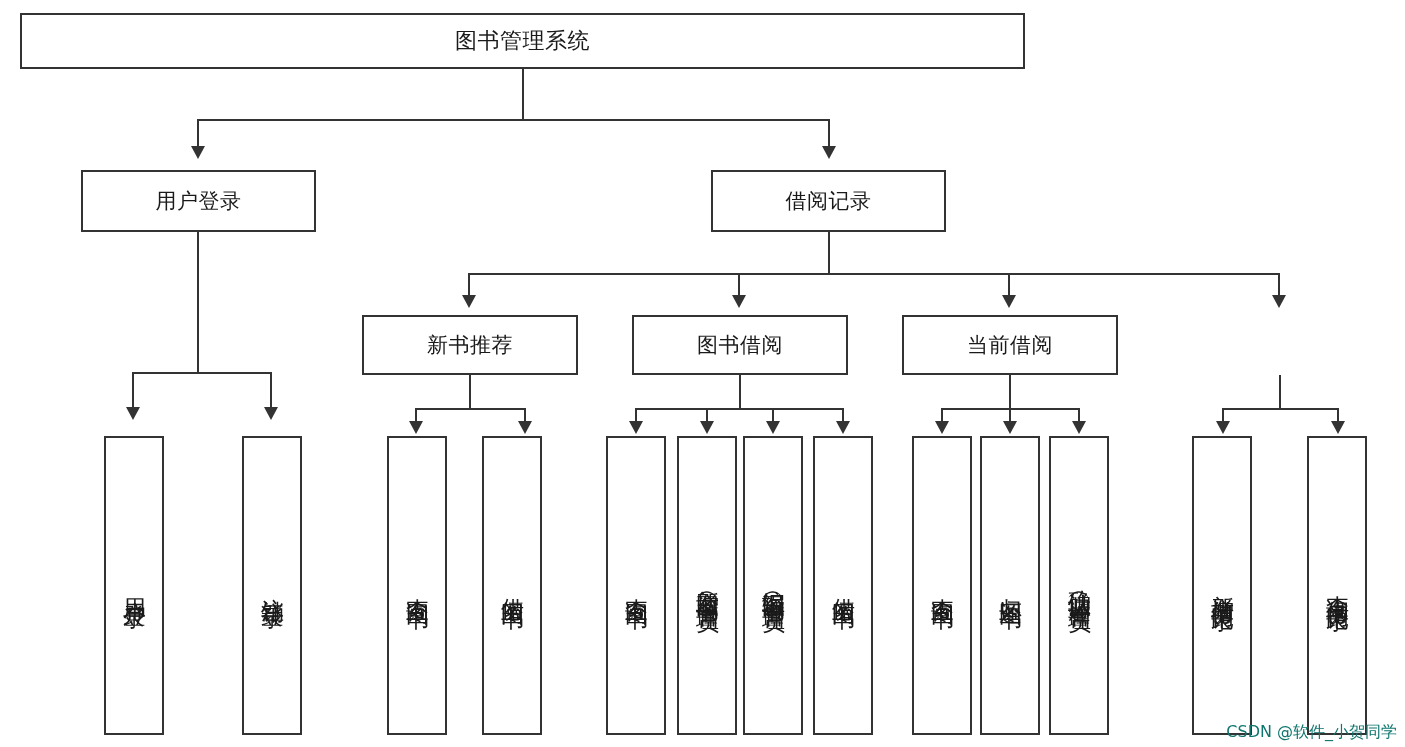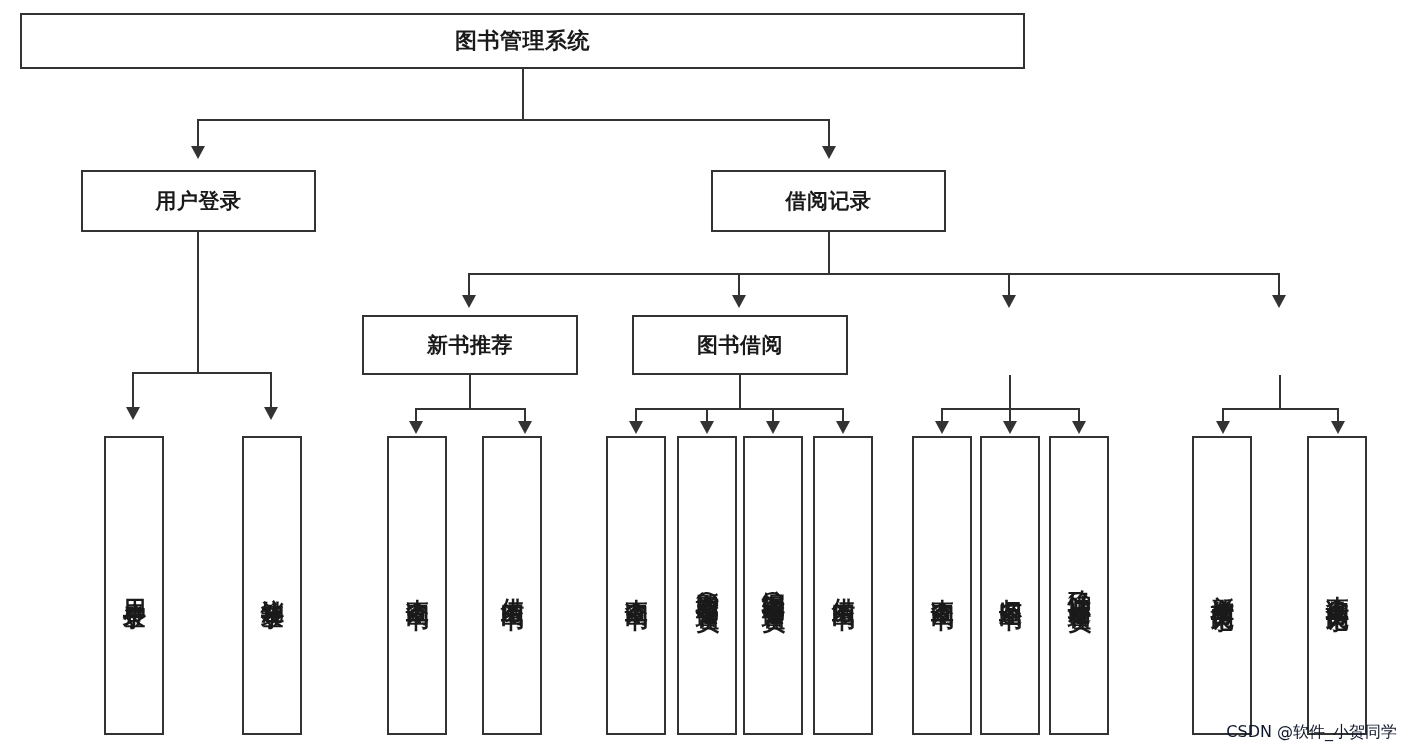--- a/index.html
+++ b/index.html
@@ -25,21 +25,20 @@
     align-items:center;
     justify-content:center;
     color:#1a1a1a;
   }
   .node .label{
     display:block;
     text-align:center;
     line-height:1.05;
     letter-spacing:0.5px;
     white-space:nowrap;
-    font-weight:bold;
   }
   
   .node.h .label{
     font-size:21px;
   }
   .node.root .label{
     font-size:22px;
   }
   
   .node.v{
@@ -68,21 +67,21 @@
     border-left:7px solid transparent;
     border-right:7px solid transparent;
     border-top:13px solid #333333;
   }
   
   #watermark{
     position:absolute;
     right:8px;
     bottom:4px;
     font-size:16px;
-    color:#0f172a;
+    color:#0f766e;
     font-family:"DejaVu Sans","Liberation Sans",sans-serif;
     white-space:nowrap;
     user-select:none;
   }
 </style>
 </head>
 <body>
 
 <div id="diagram">
 
@@ -123,20 +122,23 @@
   <div class="arrow" style="left:1002px; top:295px;"></div>
   <div class="edge vline" style="left:1278px; top:273px; width:2px; height:25px;"></div>
   <div class="arrow" style="left:1272px; top:295px;"></div>
 
   <div class="node h" style="left:362px; top:315px; width:216px; height:60px;">
     <span class="label">新书推荐</span>
   </div>
   <div class="node h" style="left:632px; top:315px; width:216px; height:60px;">
     <span class="label">图书借阅</span>
   </div>
+  <div class="node h" style="left:902px; top:315px; width:216px; height:60px;">
+    <span class="label">当前借阅</span>
+  </div>
 
   <div class="edge vline" style="left:469px; top:375px; width:2px; height:34px;"></div>
   <div class="edge hline" style="left:415px; top:408px; width:110px; height:2px;"></div>
   <div class="edge vline" style="left:415px; top:408px; width:2px; height:17px;"></div>
   <div class="arrow" style="left:409px; top:421px;"></div>
   <div class="edge vline" style="left:524px; top:408px; width:2px; height:17px;"></div>
   <div class="arrow" style="left:518px; top:421px;"></div>
 
   <div class="edge vline" style="left:739px; top:375px; width:2px; height:34px;"></div>
   <div class="edge hline" style="left:635px; top:408px; width:208px; height:2px;"></div>

